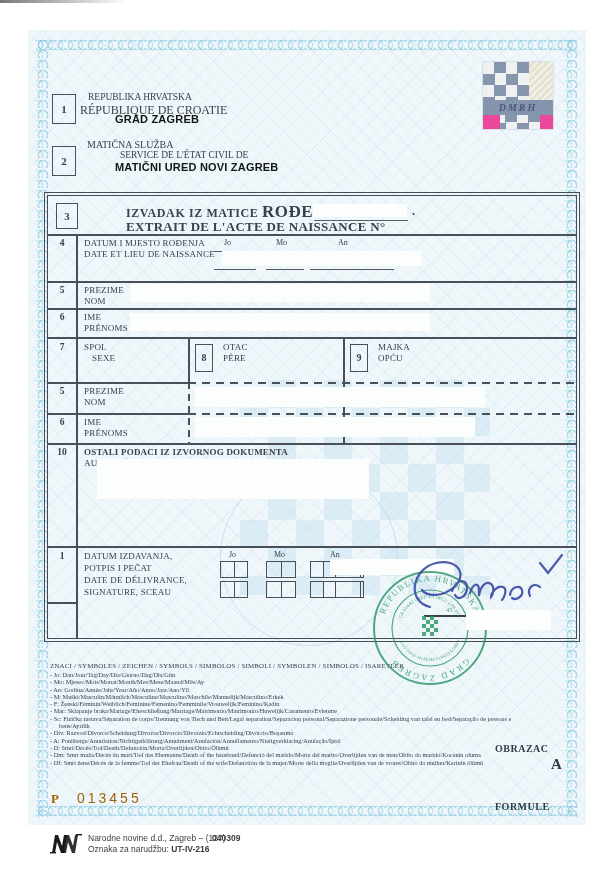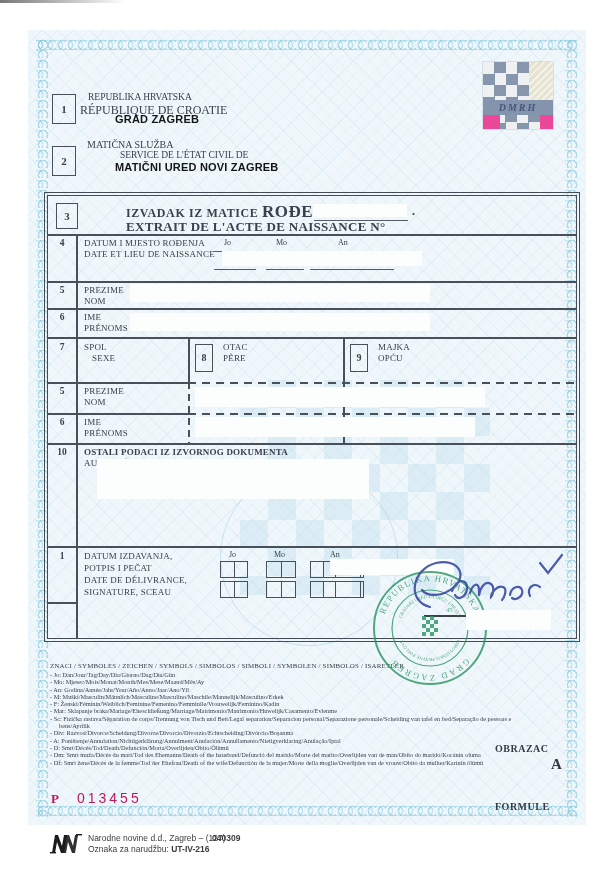--- a/index.html
+++ b/index.html
@@ -54,21 +54,21 @@
   .comb.c4{background-image:repeating-linear-gradient(90deg, transparent 0 11.5px, #4a505a 11.5px 12.5px);}
 
   .redact{position:absolute;background:#fcfefe;z-index:3;}
 
   
   .legend{position:absolute;left:50px;top:662px;width:470px;z-index:2;color:#39414c;}
   .lg-title{font-size:6.9px;letter-spacing:.2px;margin-bottom:2px;}
   .lg-item{font-size:6.3px;line-height:7.3px;padding-left:9px;text-indent:-9px;}
 
   
-  .serial{position:absolute;left:51px;top:789px;z-index:2;color:#be185d;}
+  .serial{position:absolute;left:51px;top:789px;z-index:2;color:#a16207;}
   .serial .p{font-size:13px;font-weight:700;}
   .serial .n{font-family:"Liberation Sans",sans-serif;font-size:14px;letter-spacing:3px;margin-left:14px;}
   .obrazac{position:absolute;z-index:2;color:#333a44;font-weight:bold;}
   .foot{position:absolute;z-index:2;color:#3c3c3c;font-family:"Liberation Sans",sans-serif;
         font-size:8.5px;white-space:nowrap;}
 
   
   .holo{position:absolute;left:483px;top:62px;width:70px;height:67px;z-index:2;background:#ec4899;
         box-shadow:0 0 0 1px rgba(150,160,175,.25);font-style:italic;}
   .holo .chk-a{position:absolute;left:0;top:0;width:46px;height:38px;

